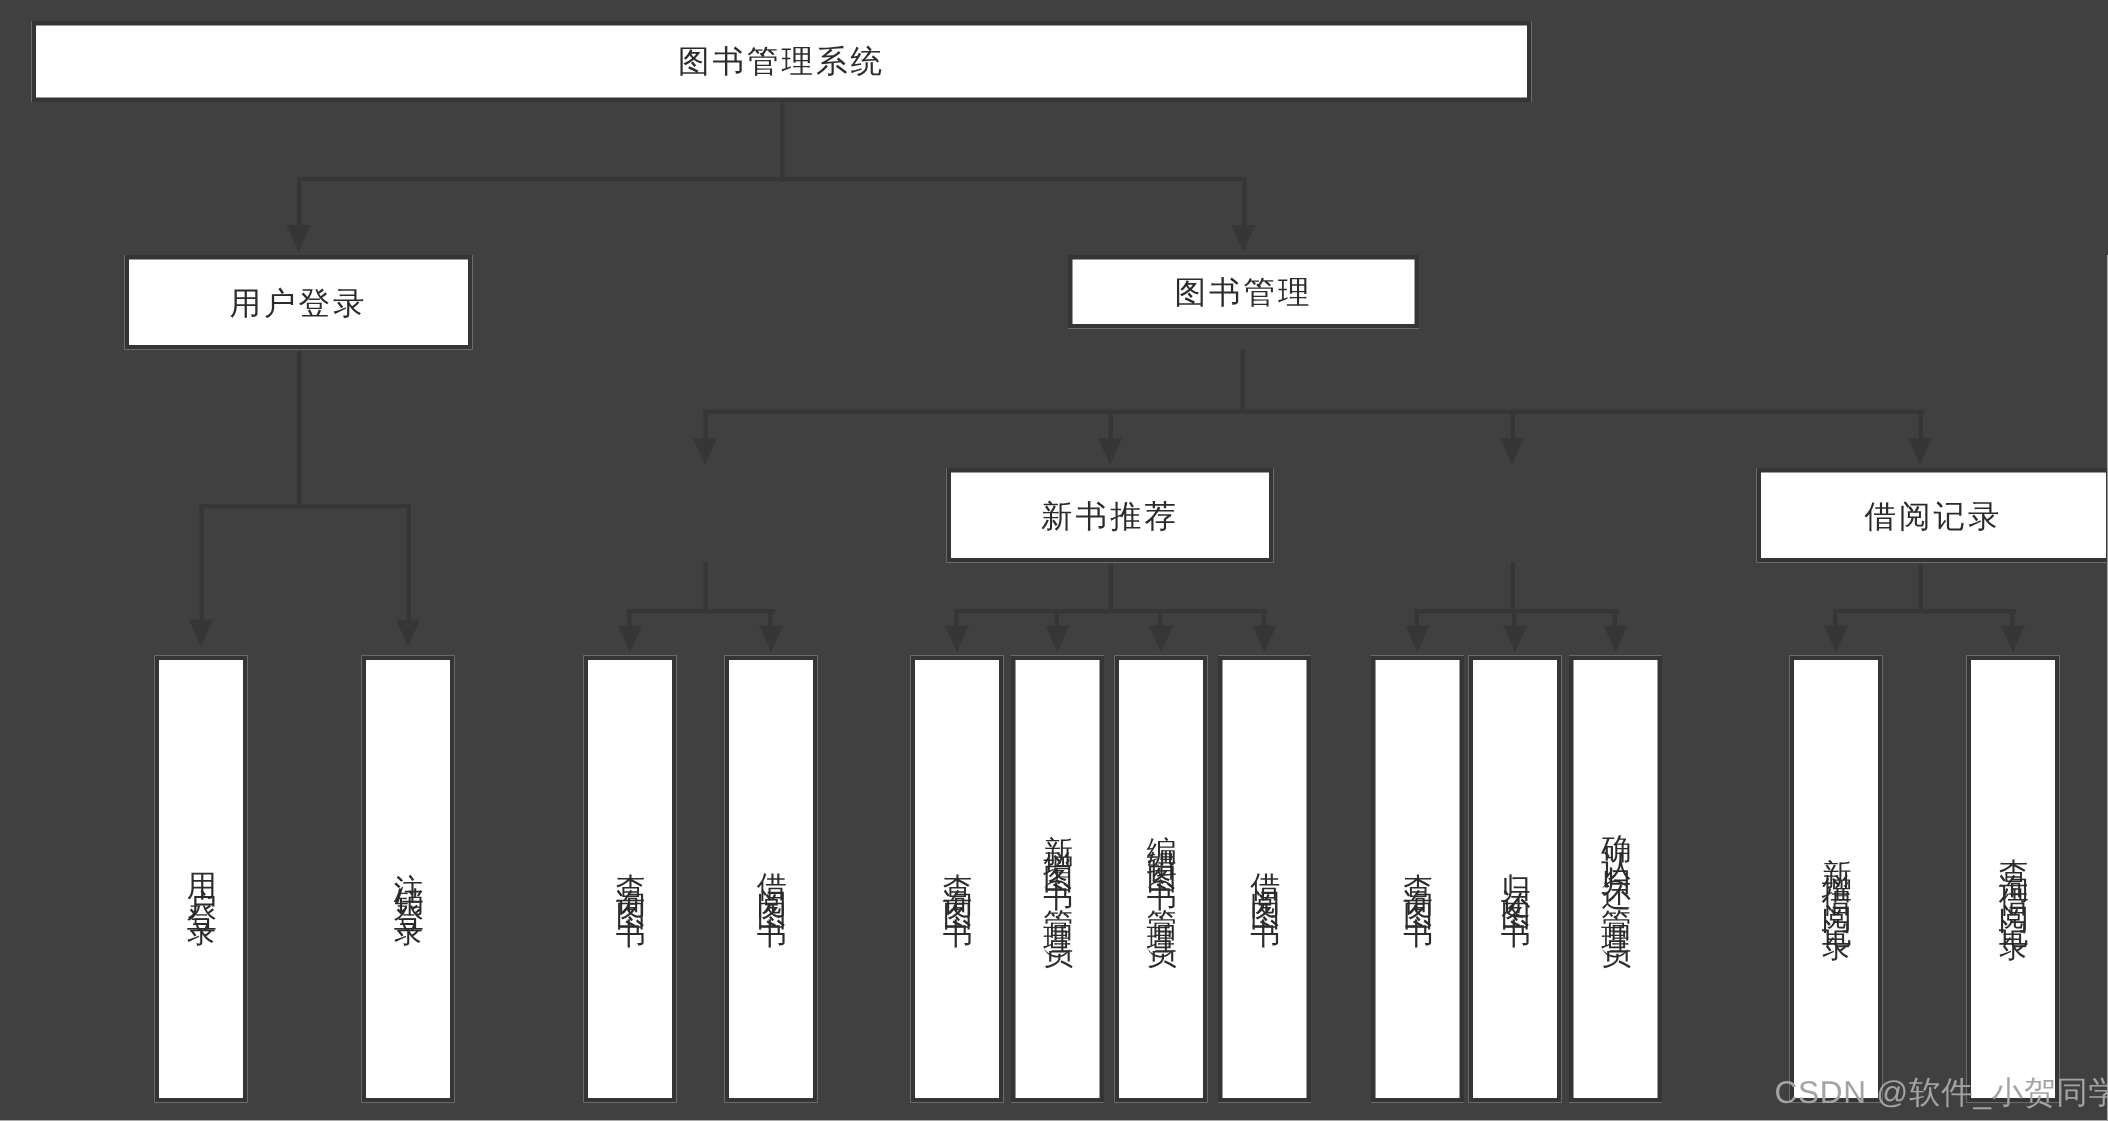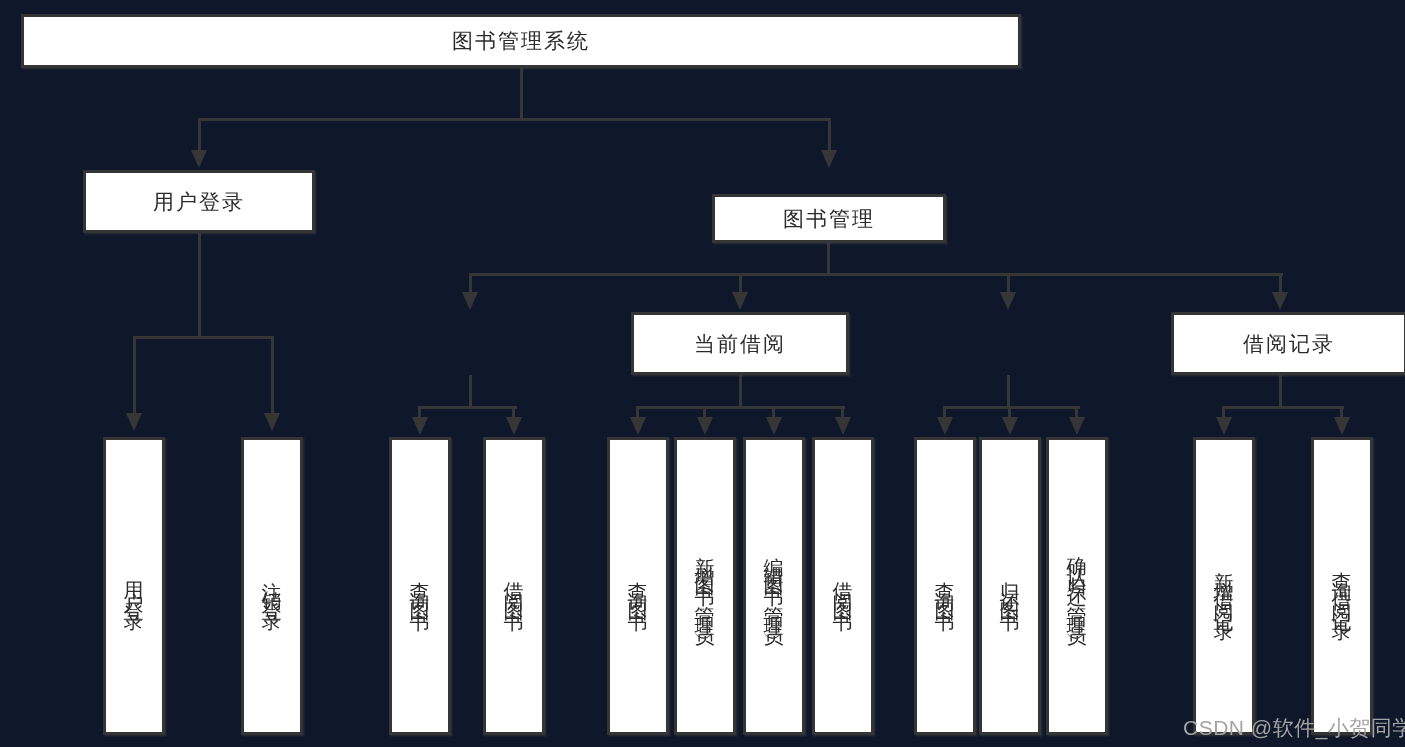--- a/index.html
+++ b/index.html
@@ -3,21 +3,21 @@
 <meta charset="utf-8">
 <style>
   * { margin: 0; padding: 0; box-sizing: border-box; }
   html, body { background: #ffffff; }
   body { font-family: "Liberation Sans", "DejaVu Sans", sans-serif; }
 
   .canvas {
     position: relative;
     width: 1405px;
     height: 747px;
-    background: #0f172a;
+    background: #404040;
     overflow: hidden;
     color: #2e2e2e;
     text-align: right;
   }
 
   .box {
     position: absolute;
     background: #ffffff;
     border: 3px solid #353535;
     box-shadow: 1.5px 1.5px 0 rgba(70,70,70,0.35);
@@ -79,21 +79,21 @@
   <div class="line" style="left:520px; top:68px; width:3px; height:53px;"></div>
   <div class="line" style="left:198px; top:118px; width:633px; height:3px;"></div>
   <div class="line" style="left:198px; top:118px; width:3px; height:36px;"></div>
   <div class="arrow" style="left:191px; top:150px;"></div>
   <div class="line" style="left:828px; top:118px; width:3px; height:36px;"></div>
   <div class="arrow" style="left:821px; top:150px;"></div>
 
   <div class="box" style="left:83px; top:170px; width:232px; height:63px;">
     <span>用户登录</span>
   </div>
-  <div class="box" style="left:712px; top:170px; width:234px; height:49px;margin-top:24px;">
+  <div class="box" style="left:712px; top:170px; width:234px; height:49px;">
     <span>图书管理</span>
   </div>
 
   <div class="line" style="left:198px; top:233px; width:3px; height:103px;"></div>
   <div class="line" style="left:133px; top:336px; width:141px; height:3px;"></div>
   <div class="line" style="left:133px; top:336px; width:3px; height:81px;"></div>
   <div class="arrow" style="left:126px; top:413px;"></div>
   <div class="line" style="left:271px; top:336px; width:3px; height:81px;"></div>
   <div class="arrow" style="left:264px; top:413px;"></div>
 
@@ -102,21 +102,21 @@
   <div class="line" style="left:469px; top:273px; width:3px; height:22px;"></div>
   <div class="arrow" style="left:462px; top:292px;"></div>
   <div class="line" style="left:739px; top:273px; width:3px; height:22px;"></div>
   <div class="arrow" style="left:732px; top:292px;"></div>
   <div class="line" style="left:1007px; top:273px; width:3px; height:22px;"></div>
   <div class="arrow" style="left:1000px; top:292px;"></div>
   <div class="line" style="left:1279px; top:273px; width:3px; height:22px;"></div>
   <div class="arrow" style="left:1272px; top:292px;"></div>
 
   <div class="box" style="left:631px; top:312px; width:218px; height:63px;">
-    <span>当前借阅</span>
+    <span>新书推荐</span>
   </div>
   <div class="box" style="left:1171px; top:312px; width:236px; height:63px;">
     <span>借阅记录</span>
   </div>
 
   <div class="line" style="left:469px; top:375px; width:3px; height:31px;"></div>
   <div class="line" style="left:418px; top:406px; width:99px; height:3px;"></div>
   <div class="line" style="left:418px; top:406px; width:3px; height:16px;"></div>
   <div class="arrow" style="left:412px; top:417px;"></div>
   <div class="line" style="left:512px; top:406px; width:3px; height:16px;"></div>

